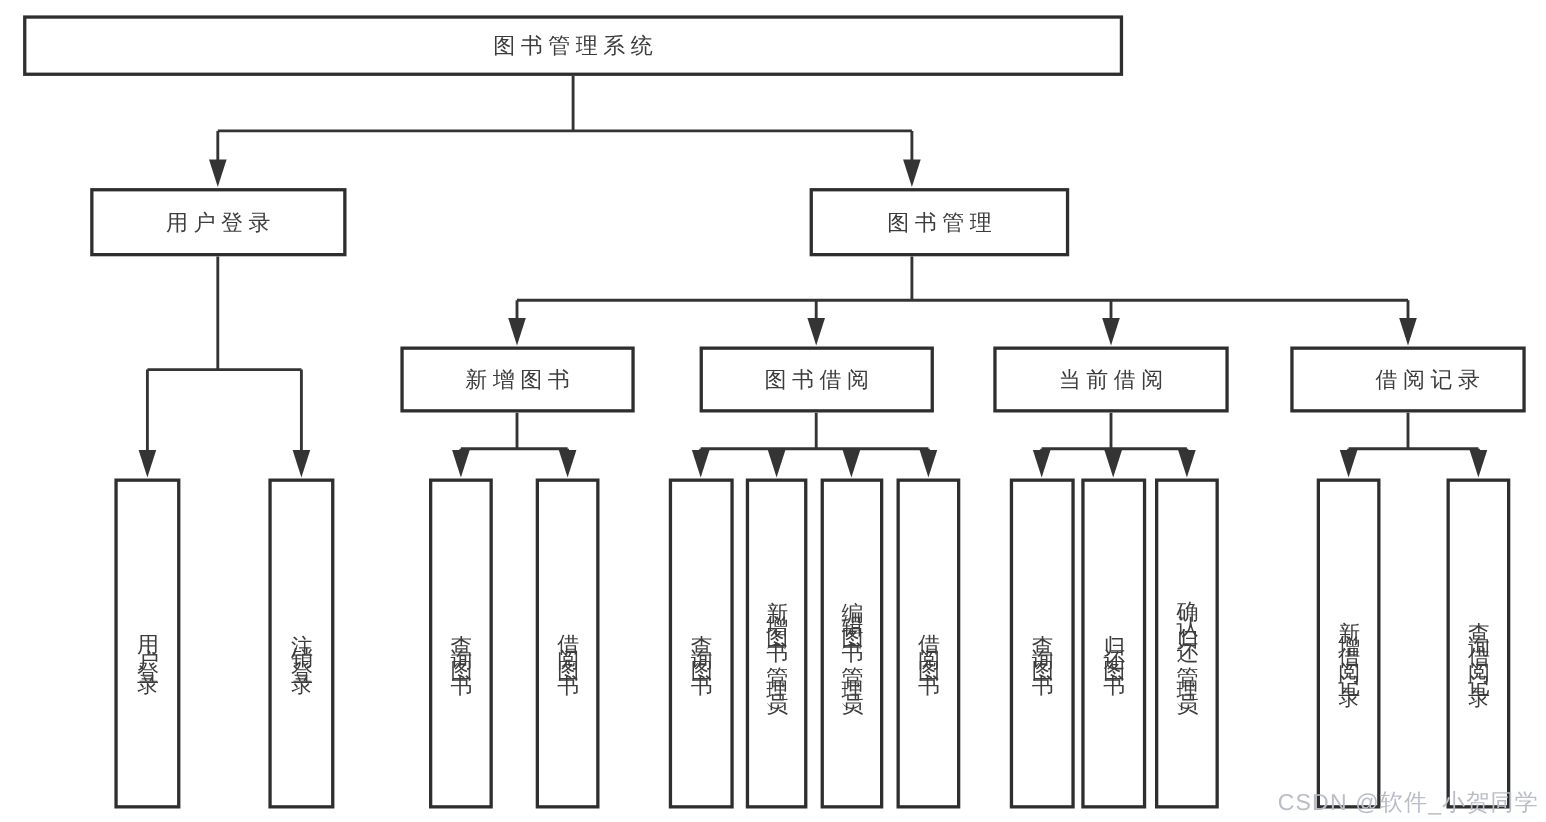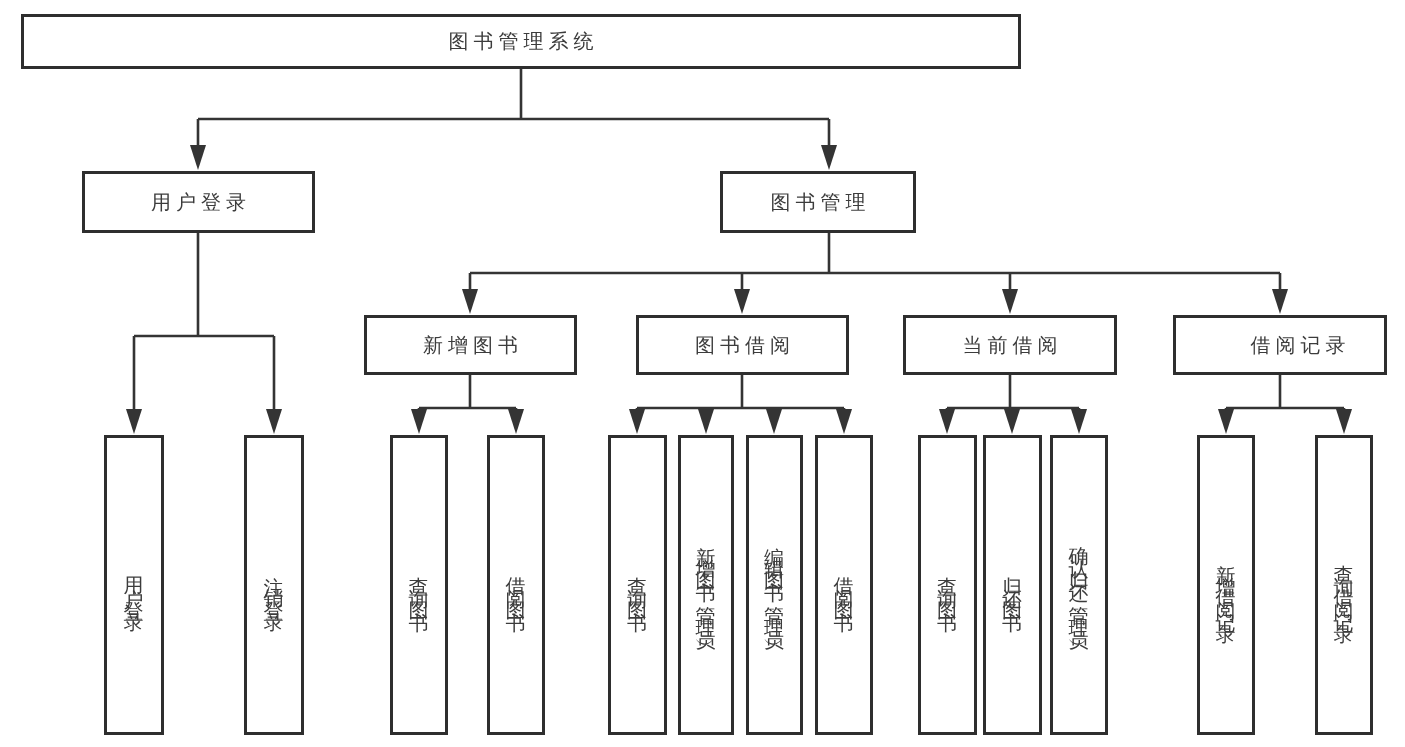--- a/index.html
+++ b/index.html
@@ -23,21 +23,21 @@
   .leaf {
     top:435px; height:300px;
     writing-mode:vertical-rl; text-orientation:mixed;
     letter-spacing:12px; text-indent:0; white-space:normal;
     line-height:1;
   }
 
   
   #b-root        { left:21px;  top:14px;  width:1000px; height:55px; }
   #b-user-login  { left:82px;  top:171px; width:233px;  height:62px; }
-  #b-book-mgmt   { left:720px; top:171px; width:196px;  height:62px; }
+  #b-book-mgmt   { left:736px; top:171px; width:236px;  height:62px; }
   #b-new-book    { left:364px; top:315px; width:213px;  height:60px; }
   #b-book-borrow { left:636px; top:315px; width:213px;  height:60px; }
   #b-current     { left:903px; top:315px; width:214px;  height:60px; }
   #b-record      { left:1173px;top:315px; width:214px;  height:60px;padding-left:36px; }
 
   #l-a1 { left:104px;  width:60px; }
   #l-a2 { left:244px;  width:60px; }
   #l-b1 { left:390px;  width:58px; }
   #l-b2 { left:487px;  width:58px; }
   #l-c1 { left:608px;  width:59px; }
@@ -125,13 +125,14 @@
   <div id="l-c3" class="box leaf">编辑图书（管理员）</div>
   <div id="l-c4" class="box leaf">借阅图书</div>
 
   <div id="l-d1" class="box leaf">查询图书</div>
   <div id="l-d2" class="box leaf">归还图书</div>
   <div id="l-d3" class="box leaf">确认归还（管理员）</div>
 
   <div id="l-e1" class="box leaf">新增借阅记录</div>
   <div id="l-e2" class="box leaf">查询借阅记录</div>
 
+  <div class="watermark">CSDN @软件_小贺同学</div>
 </div>
 
 </body></html>

